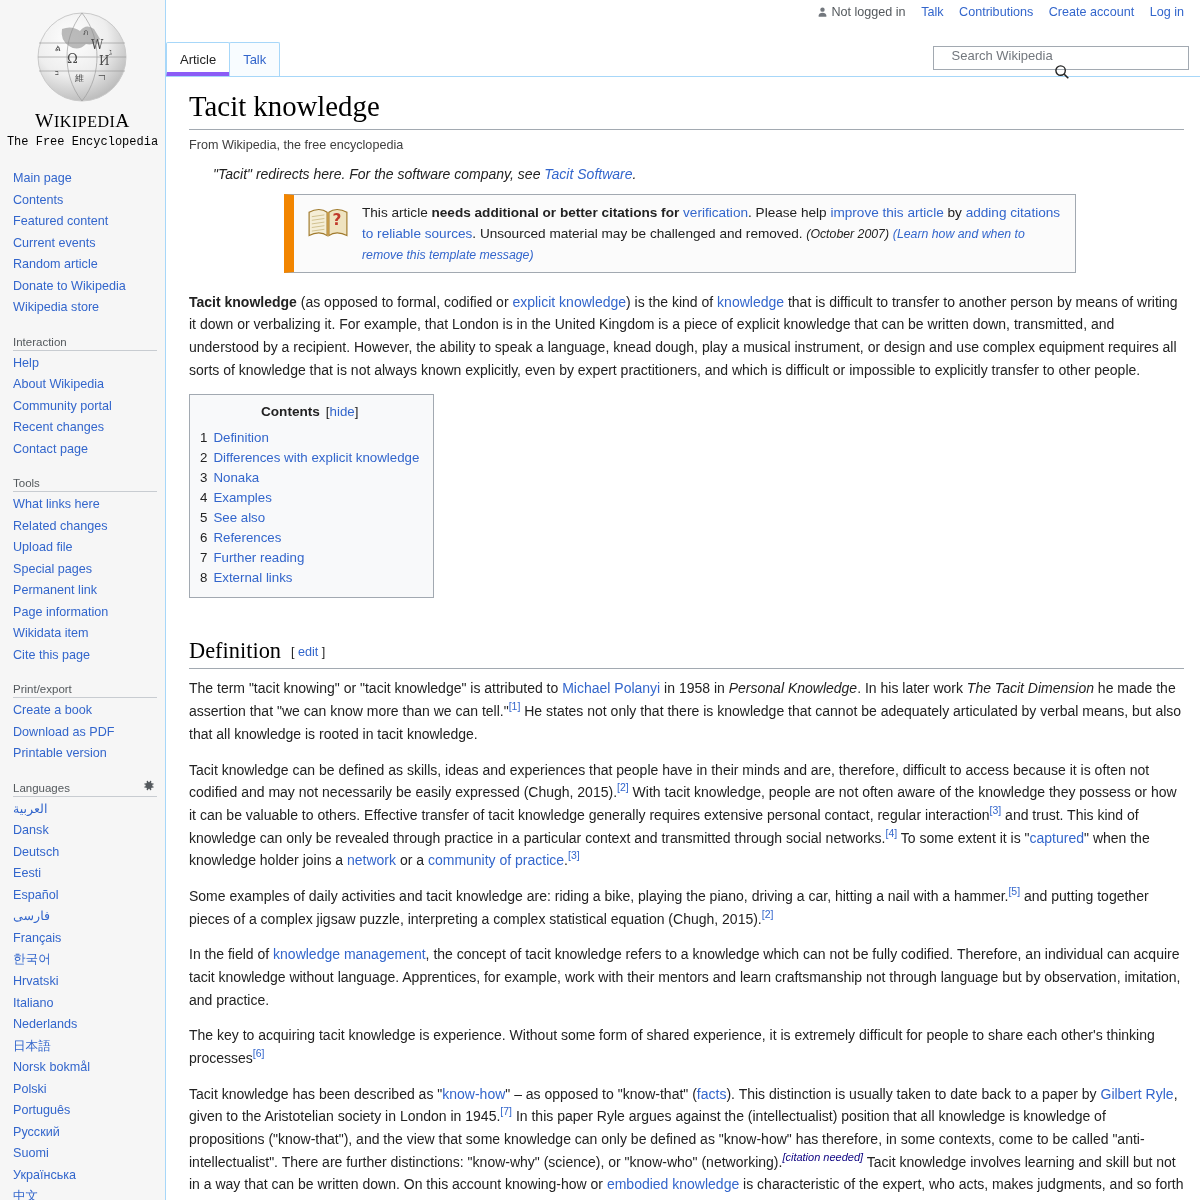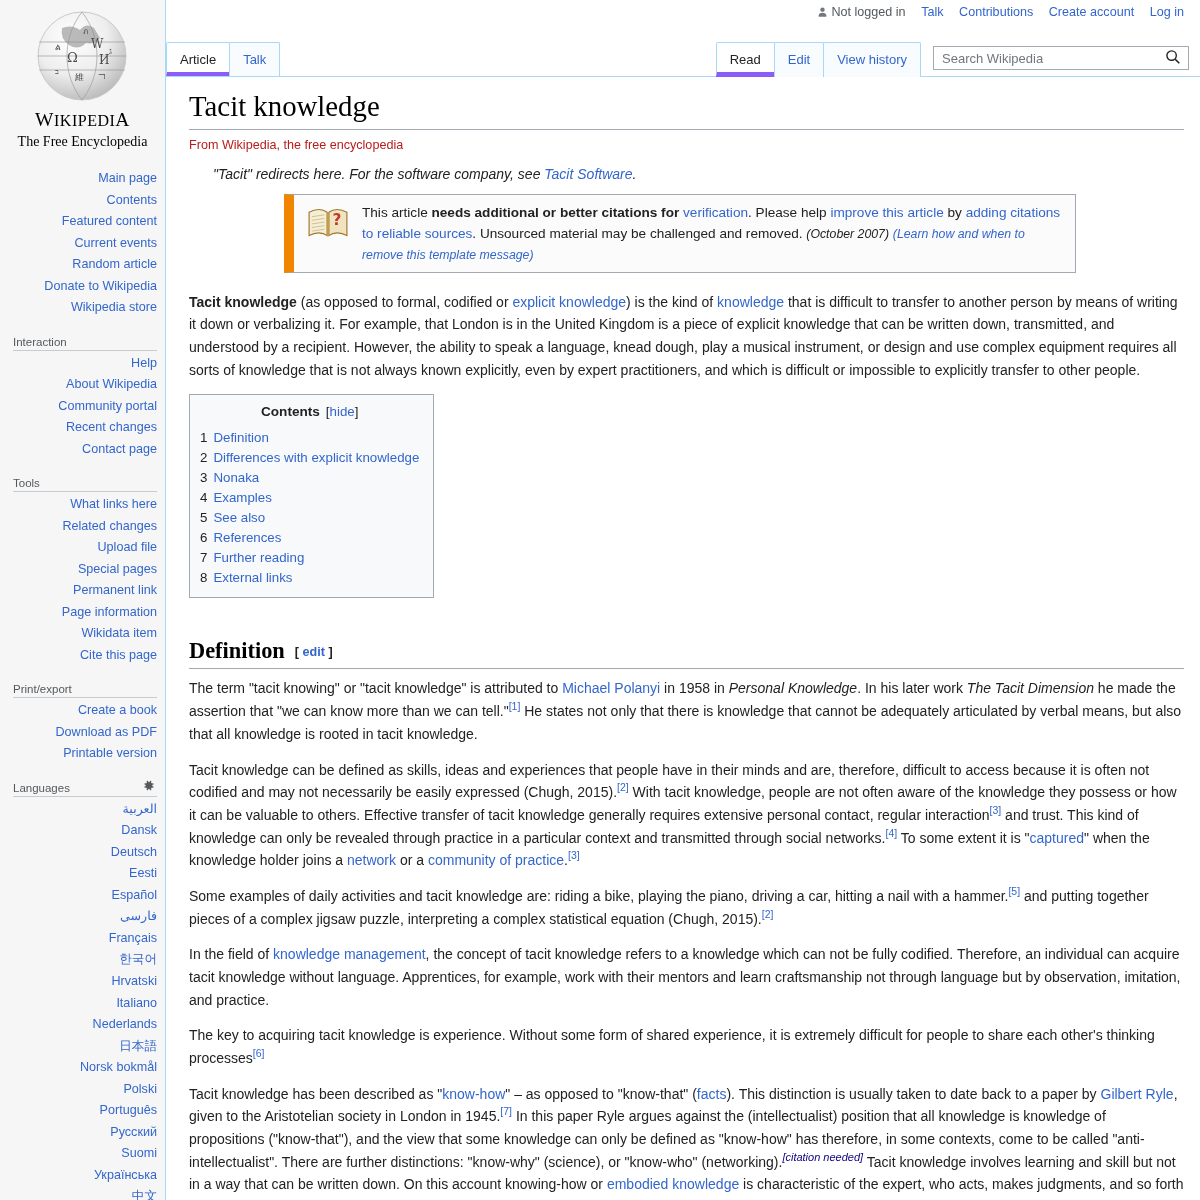--- a/index.html
+++ b/index.html
@@ -22,30 +22,30 @@
   #panel {
     position:absolute; left:0; top:0; width:166px; height:1200px;
     background:#f6f6f6;
     border-right:1px solid #a7d7f9;
     padding:0;
   }
   #logo-box { height:160px; display:flex; align-items:center; justify-content:center; flex-direction:column; }
   .globe { width:103px; height:94px; position:relative; }
   .wordmark { font-family:"Liberation Serif", serif; font-size:19.5px; letter-spacing:.5px; color:#000; margin-top:5px;}
   .wordmark .small { font-size:16px; }
-  .tagline { font-family:Liberation Serif, serif; font-size:14px; color:#000; margin-top:3px;text-align:center; }
+  .tagline { font-family:Liberation Mono, monospace; font-size:12px; color:#000; margin-top:3px;text-align:center; }
 
   .portlet { margin:0 0 14px 0; padding:0 8px 0 13px; }
   .portlet h3 {
     font-size:11.5px; font-weight:normal; color:#54595d;
     margin:0 0 2px 0; padding:3px 0 2px 0;
     border-bottom:1px solid #c8ccd1;
     position:relative;
   }
-  .portlet ul { list-style:none; margin:0; padding:0;text-align:right; }
+  .portlet ul { list-style:none; margin:0; padding:0; }
   .portlet li { font-size:12.6px; line-height:1.55; padding:1px 0; }
   .portlet li a { color:#3366cc; }
   .portlet.nav-first { padding-top:8px; }
   .gear {
     position:absolute; right:2px; top:0px; width:13px; height:13px;
   }
 
   
   #content {
     position:absolute; left:166px; top:0; width:1034px; height:912px;
@@ -73,39 +73,39 @@
     border-radius:2px 2px 0 0;
   }
   .nstab.selected { background:#fff; color:#222; border-bottom:5px solid #8b5cf6; }
   #tabbar-line {
     position:absolute; left:0; top:76px; width:1034px; height:1px; background:#a7d7f9;
   }
   #tabs-right { position:absolute; right:280px; top:42px; height:35px; }
   #search-wrap { position:absolute; right:11px; top:46px; }
   #search-box {
     width:256px; height:24px; border:1px solid #a2a9b1; background:#fff;
-    display:flex; align-items:center; padding:0 4px 0 6px;
+    display:flex; align-items:center; padding:0 4px 0 6px;flex-direction:column;
   }
   #search-input {
     border:none; outline:none; width:225px; height:20px;
     font-family:"Liberation Sans", sans-serif; font-size:13px; color:#222;
     background:transparent;
   }
   #search-input::placeholder { color:#72777d; }
   #search-btn { width:22px; height:20px; cursor:pointer; background:transparent; border:none; padding:0; }
 
   
   #bodyContent { position:absolute; left:23px; top:88px; width:995px; }
   h1#firstHeading {
     font-family:"Liberation Serif", serif;
     font-weight:normal; font-size:28.8px; line-height:1.3;
     margin:0 0 .25em 0; padding:0 0 4px 0;
     border-bottom:1px solid #a2a9b1; color:#000;
   }
-  #siteSub { font-size:12.6px; color:#b91c1c; margin:4px 0 14px 0; }
+  #siteSub { font-size:12.6px; color:#404040; margin:4px 0 14px 0; }
 
   .hatnote {
     font-style:italic; font-size:14px; margin:0 0 12px 24px; color:#222;
   }
 
   
   .ambox {
     margin:0 0 18px 95px; width:792px;
     border:1px solid #a2a9b1; border-left:10px solid #f28500;
     background:#fbfbfb;
@@ -129,21 +129,21 @@
   }
   #toc .toctitle { text-align:center; font-weight:bold; margin:2px 0 8px 0; font-size:13.6px;}
   #toc .toctitle .toggle { font-weight:normal; font-size:13.3px; color:#222; margin-left:6px;}
   #toc ul { list-style:none; margin:0; padding:0; }
   #toc li { padding:2.5px 0; }
   #toc .tocnumber { color:#222; margin-right:6px; }
   #toc a { color:#3366cc; }
 
   h2.section {
     font-family:"Liberation Serif", serif;
-    font-weight:bold; font-size:22.4px; color:#000;
+    font-weight:normal; font-size:22.4px; color:#000;
     margin:22px 0 8px 0; padding-bottom:4px;
     border-bottom:1px solid #a2a9b1;
   }
   h2.section .editsection {
     font-family:"Liberation Sans", sans-serif;
     font-size:12.6px; color:#222; margin-left:10px; vertical-align:2px;
   }
   h2.section .editsection a { color:#3366cc; }
   .bracket { color:#222; }
   i { font-style:italic; }
@@ -290,23 +290,20 @@
       <span class="item"><a href="#">Contributions</a></span>
       <span class="item"><a href="#">Create account</a></span>
       <span class="item"><a href="#">Log in</a></span>
     </div>
 
     <div id="tabs-left">
       <span class="nstab selected">Article</span><span class="nstab">Talk</span>
     </div>
     <div id="tabbar-line"></div>
 
-    <div id="tabs-right">
-      <span class="nstab selected">Read</span><span class="nstab">Edit</span><span class="nstab">View history</span>
-    </div>
 
     <div id="search-wrap">
       <div id="search-box">
         <input id="search-input" type="text" placeholder="Search Wikipedia" style="">
         <button id="search-btn">
           <svg width="16" height="16" viewBox="0 0 16 16">
             <circle cx="6.6" cy="6.6" r="4.7" fill="none" stroke="#222" stroke-width="1.4"></circle>
             <line x1="10.2" y1="10.2" x2="14.3" y2="14.3" stroke="#222" stroke-width="1.6"></line>
           </svg>
         </button>

